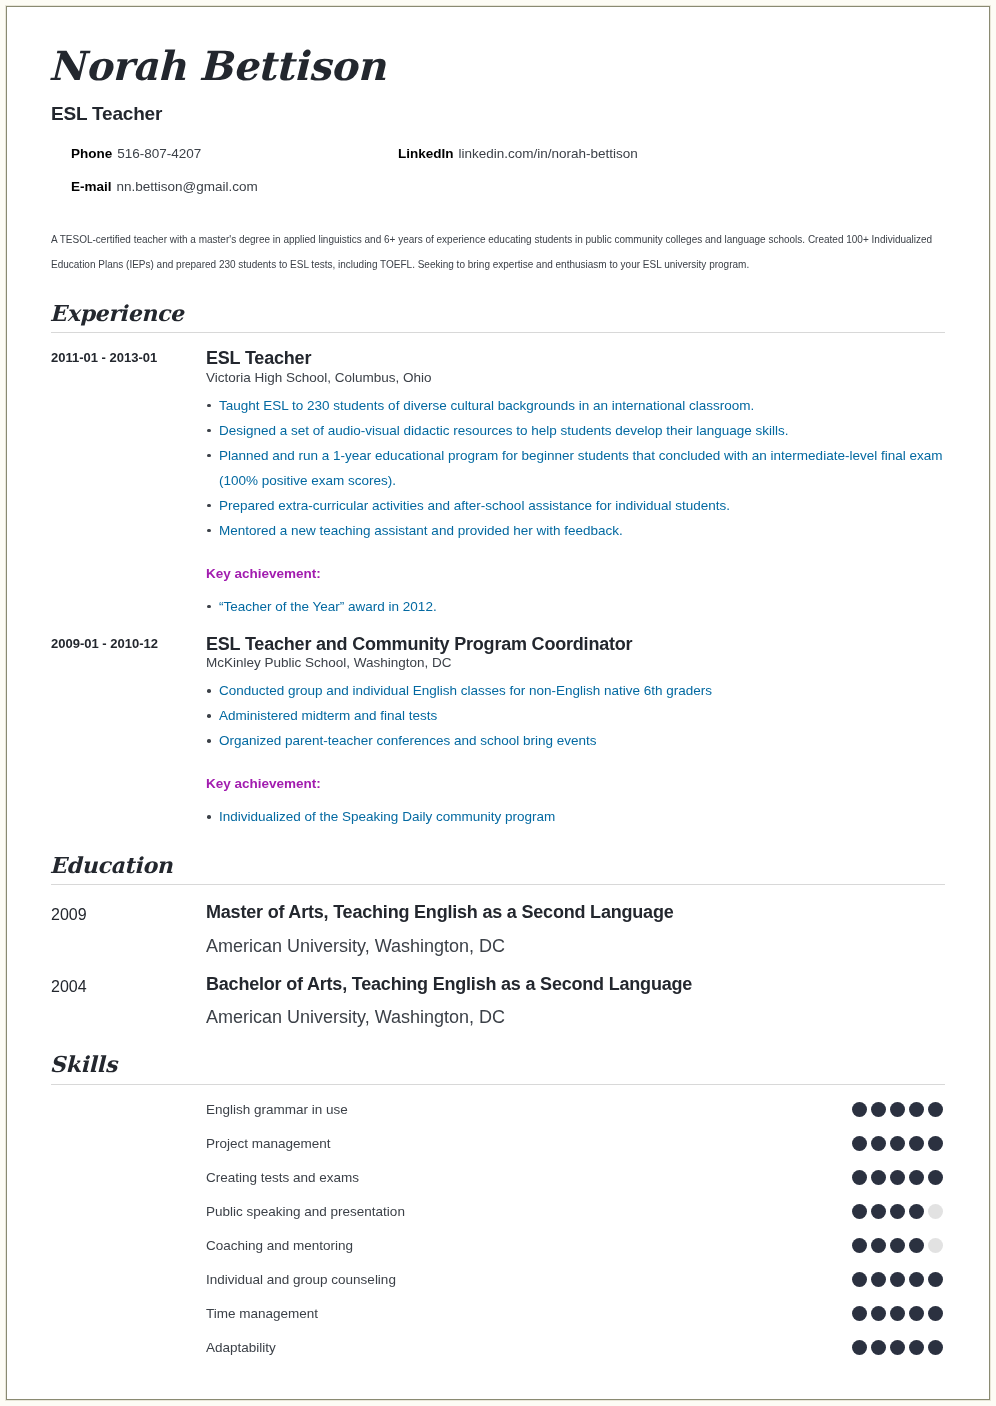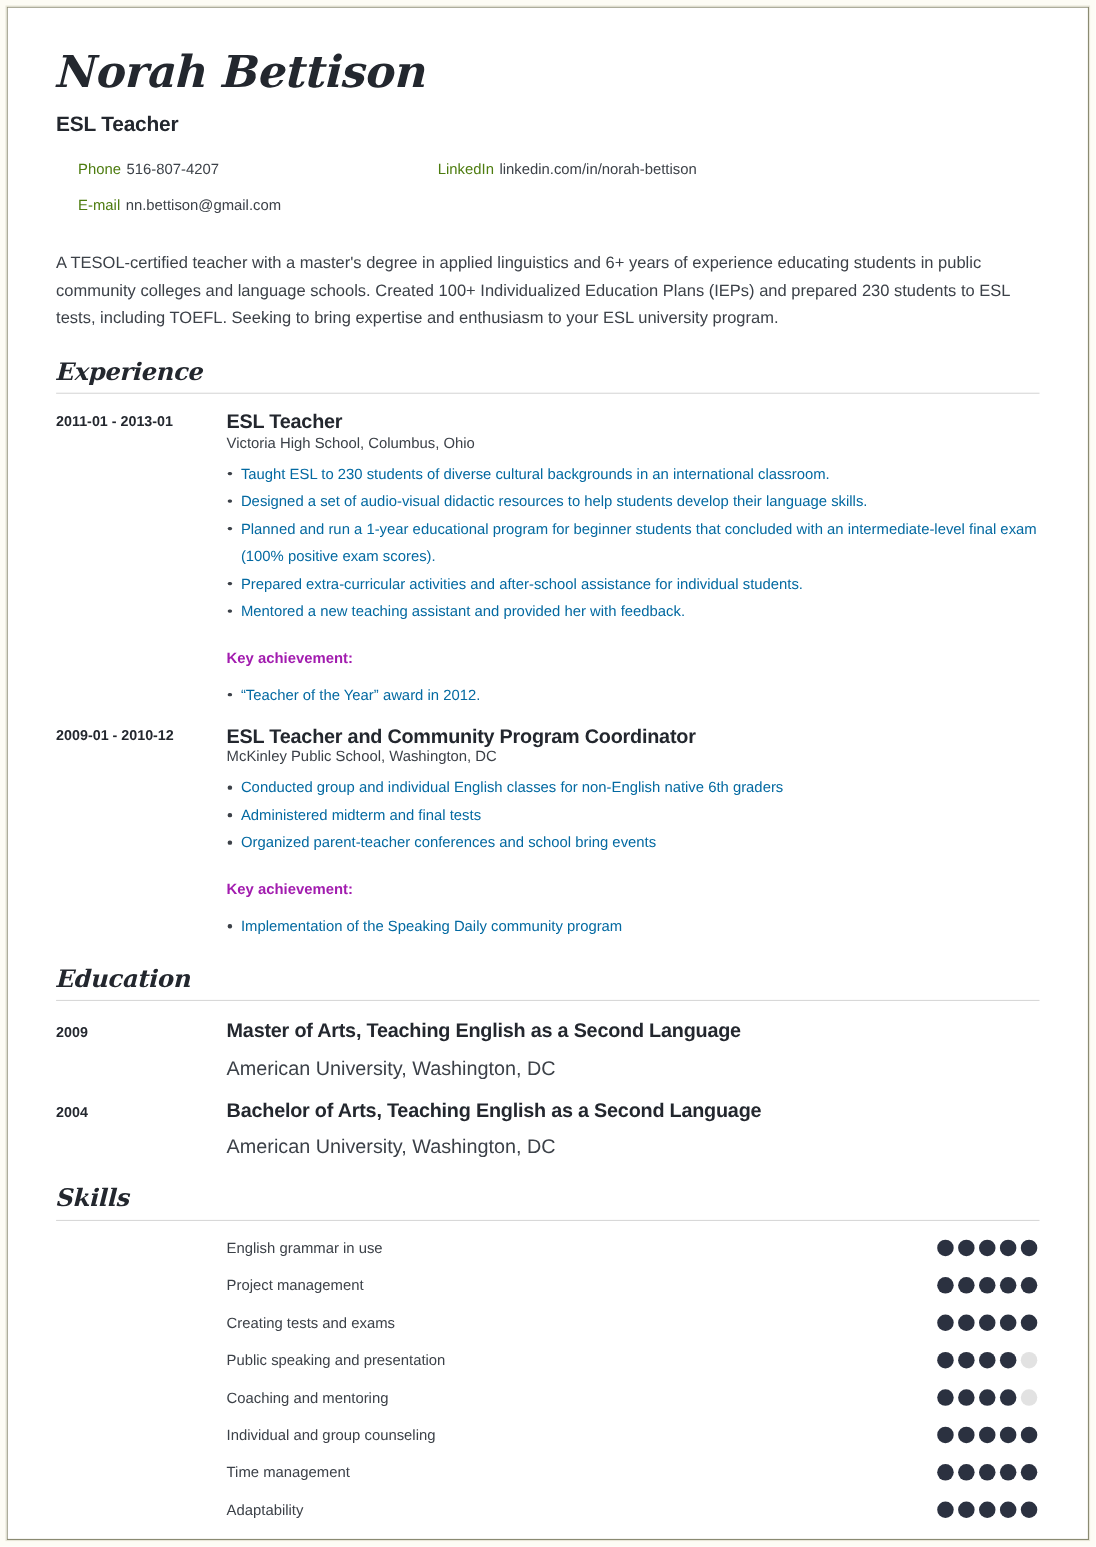--- a/index.html
+++ b/index.html
@@ -56,31 +56,31 @@
     position: relative;
     height: 17px;
   }
   .contact-row.second { margin-top: 16px; }
 
   .contact-item { position: absolute; top: 0; white-space: nowrap; }
   .contact-item.col1 { left: 0; }
   .contact-item.col2 { left: 327px; }
 
   .contact-label {
-    font-weight: normal;
-    color: #4d7c0f;
+    font-weight: bold;
+    color: #000000;
     margin-right: 5px;
     padding-left: 20px;
   }
   .contact-value { color: #3c4148; }
 
   
   .summary {
     margin-top: 30px;
-    font-size: 15px;
+    font-size: 10px;
     line-height: 25px;
     color: #3c4148;
     text-align: left;
   }
 
   
   .section { margin-top: 24px; }
 
   .section-title {
     font-family: "DejaVu Serif", serif;
@@ -156,22 +156,22 @@
     color: #a21caf;
     line-height: 25px;
     margin-top: 18px;
   }
 
   
   .edu-entry { display: flex; margin-top: 16px; }
   .edu-date {
     width: 155px;
     flex: 0 0 155px;
-    font-size: 13px;
-    font-weight: bold;
+    font-size: 16px;
+    font-weight: normal;
     color: #23272e;
     padding-top: 5px;
   }
   .edu-body { flex: 1 1 auto; }
   .edu-degree {
     font-size: 18px;
     font-weight: bold;
     color: #23272e;
     letter-spacing: -0.2px;
     line-height: 1.25;
@@ -266,21 +266,21 @@
       <div class="entry-body">
         <div class="entry-title">ESL Teacher and Community Program Coordinator</div>
         <div class="entry-sub">McKinley Public School, Washington, DC</div>
         <ul class="bullets">
           <li>Conducted group and individual English classes for non-English native 6th graders</li>
           <li>Administered midterm and final tests</li>
           <li>Organized parent-teacher conferences and school bring events</li>
         </ul>
         <div class="key-achievement">Key achievement:</div>
         <ul class="bullets">
-          <li>Implementation of the Speaking Daily community program</li>
+          <li>Individualized of the Speaking Daily community program</li>
         </ul>
       </div>
     </div>
   </div>
 
   <div class="section">
     <div class="section-title">Education</div>
     <div class="section-rule"></div>
 
     <div class="edu-entry">

